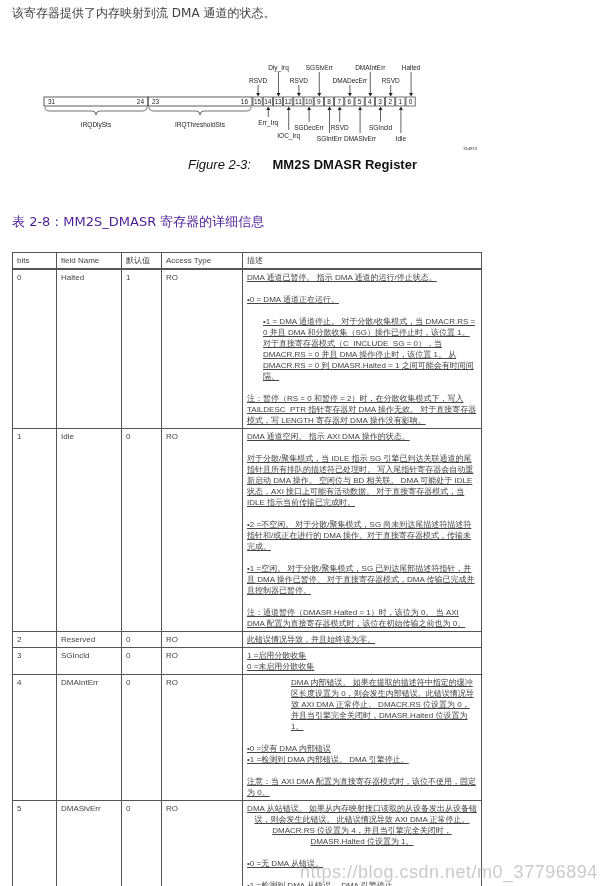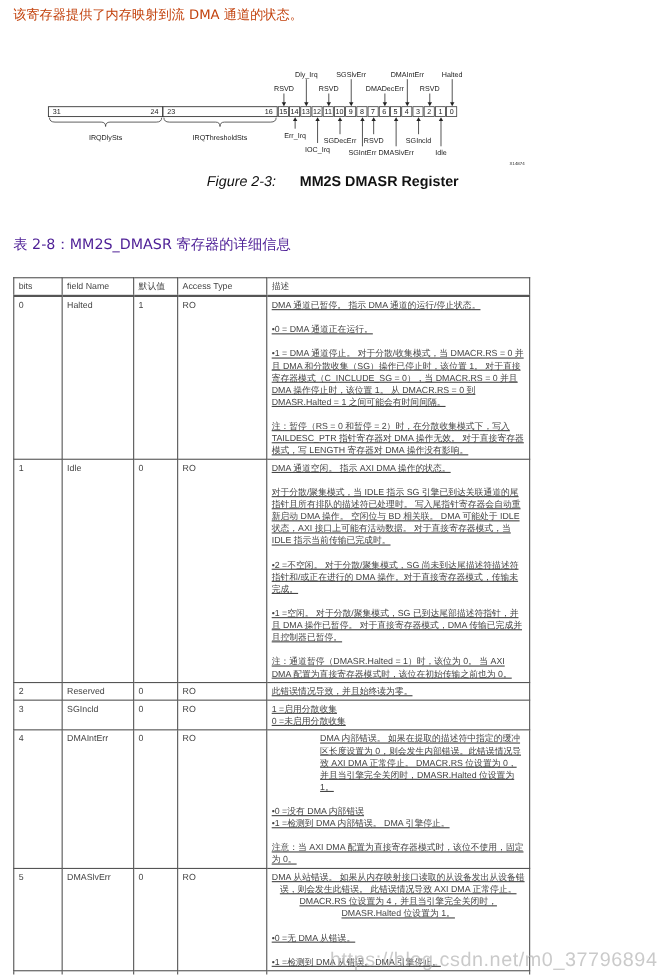--- a/index.html
+++ b/index.html
@@ -1,18 +1,18 @@
 <!DOCTYPE html>
 <html><head>
 <meta charset="utf-8">
 <style>
   html, body { margin: 0; padding: 0; background: #ffffff; }
   body { width: 605px; height: 886px; position: relative; overflow: hidden;
          font-family: "DejaVu Sans", "Liberation Sans", sans-serif; color: #333; }
-  .intro { position: absolute; left: 12px; top: 5px; font-size: 12px; color: #c2410c; }
+  .intro { position: absolute; left: 12px; top: 5px; font-size: 12px; color: #404040; }
 
   
   .diagram { position: absolute; left: 0; top: 60px; width: 605px; height: 95px; }
   .diagram svg text { font-family: "Liberation Sans", sans-serif; fill: #222; }
 
   .fig-caption { position: absolute; left: 0; width: 605px; top: 157px; text-align: center;
                  font-family: "Liberation Sans", sans-serif; font-size: 13px; color: #111; }
   .fig-caption .fig-num { font-style: italic; margin-right: 18px; }
   .fig-caption .fig-title { font-weight: bold; }
 
@@ -158,21 +158,21 @@
   </thead>
   <tbody id="reg-body">
       <tr>
         <td>0</td>
         <td>Halted</td>
         <td>1</td>
         <td>RO</td>
         <td class="desc">
           <p style="white-space: pre-line;">DMA 通道已暂停。 指示 DMA 通道的运行/停止状态。</p>
           <p style="white-space: pre-line;">•0 = DMA 通道正在运行。</p>
-          <p style="white-space: pre-line;">•1 = DMA 通道停止。 对于分散/收集模式，当 DMACR.RS = 0 并且 DMA 和分散收集（SG）操作已停止时，该位置 1。 对于直接寄存器模式（C_INCLUDE_SG = 0），当 DMACR.RS = 0 并且 DMA 操作停止时，该位置 1。 从 DMACR.RS = 0 到 DMASR.Halted = 1 之间可能会有时间间隔。</p>
+          <p style="white-space: pre-line; margin-left: 16px;">•1 = DMA 通道停止。 对于分散/收集模式，当 DMACR.RS = 0 并且 DMA 和分散收集（SG）操作已停止时，该位置 1。 对于直接寄存器模式（C_INCLUDE_SG = 0），当 DMACR.RS = 0 并且 DMA 操作停止时，该位置 1。 从 DMACR.RS = 0 到 DMASR.Halted = 1 之间可能会有时间间隔。</p>
           <p style="white-space: pre-line;">注：暂停（RS = 0 和暂停 = 2）时，在分散收集模式下，写入 TAILDESC_PTR 指针寄存器对 DMA 操作无效。 对于直接寄存器模式，写 LENGTH 寄存器对 DMA 操作没有影响。</p>
         </td>
       </tr>
       <tr>
         <td>1</td>
         <td>Idle</td>
         <td>0</td>
         <td>RO</td>
         <td class="desc">
           <p style="white-space: pre-line;">DMA 通道空闲。 指示 AXI DMA 操作的状态。</p>

